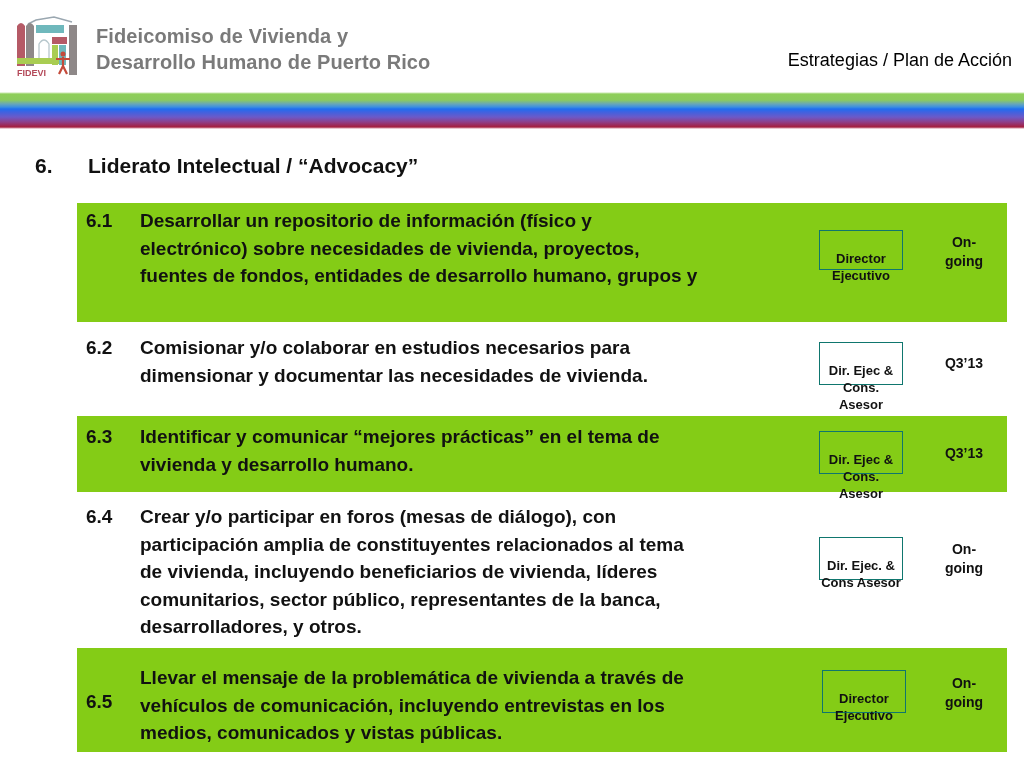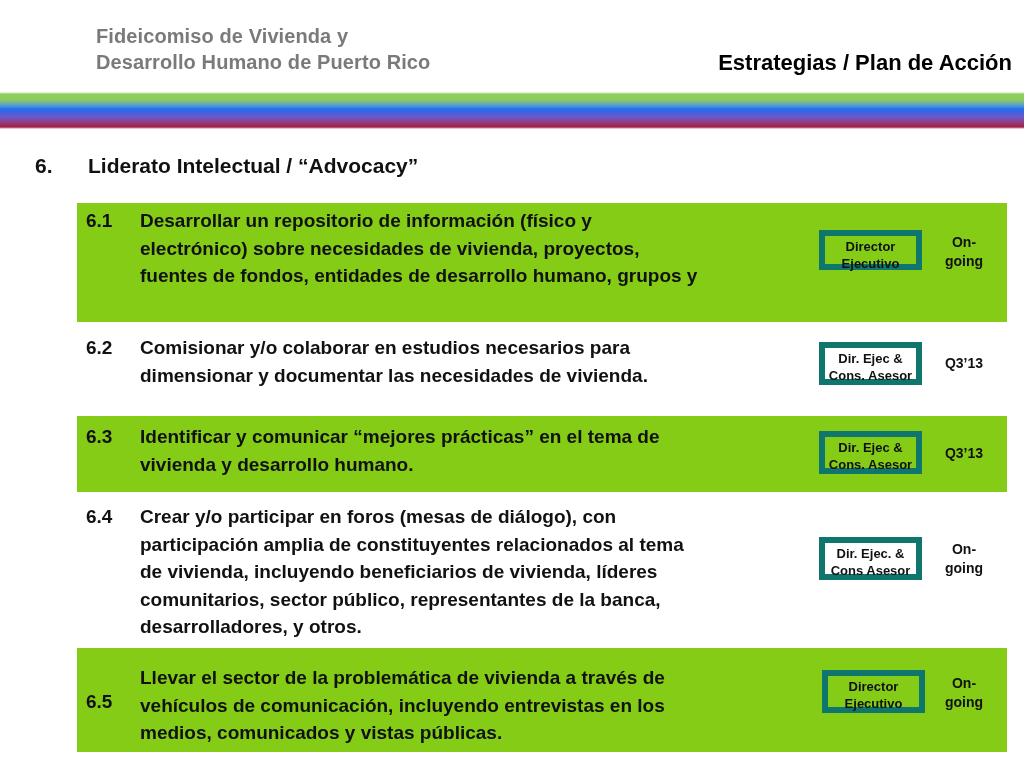--- a/index.html
+++ b/index.html
@@ -3,21 +3,21 @@
 <meta charset="utf-8">
 <style>
   * { box-sizing: border-box; margin: 0; padding: 0; }
   html, body { width: 1024px; height: 768px; background: #ffffff; overflow: hidden; }
   body { position: relative; font-family: "Liberation Sans", sans-serif; color: #111; }
 
   .header { position: absolute; left: 0; top: 0; width: 1024px; height: 92px; background: #ffffff; }
   .logo { position: absolute; left: 14px; top: 14px; width: 70px; height: 66px; }
   .org-name { position: absolute; left: 96px; top: 23px; font-size: 20px; line-height: 26px; color: #7a7a7a; font-weight: bold; letter-spacing: 0.1px; }
   .org-name span { display: block; }
-  .page-heading { position: absolute; right: 12px; top: 50px; font-size: 22px; font-weight: bold; color: #000; }
+  .page-heading { position: absolute; right: 12px; top: 50px; font-size: 18px; font-weight: normal; color: #000; }
 
   .stripe { position: absolute; left: 0; top: 92px; width: 1024px; height: 37px;
     background: linear-gradient(to bottom,
       #ffffff 0px,
       #8fcf5a 2px,
       #8ccb5e 8px,
       #67a7b9 12px,
       #3d8fe0 15px,
       #1f6ef0 17px,
       #3f62e0 20px,
@@ -26,27 +26,55 @@
       #a41e3e 35px,
       #ffffff 37px); }
 
   .section-title { position: absolute; left: 35px; top: 154px; font-size: 21px; font-weight: bold; color: #111; }
   .section-title .num { display: inline-block; width: 53px; }
 
   .row { position: absolute; left: 77px; width: 930px; }
   .row.shaded { background: #84cc16; }
   .row .idx { position: absolute; left: 9px; font-size: 19px; font-weight: bold; line-height: 27.5px; }
   .row .text { position: absolute; left: 63px; width: 680px; font-size: 19px; font-weight: bold; line-height: 27.5px; color: #111; }
-  .owner { position: absolute; left: 742px; width: 103px; height: 40px; border: 6px solid #0f766e; font-size: 13px; font-weight: bold; line-height: 17px; text-align: center; padding-top: 2px; color: #111; }
+  .owner { position: absolute; left: 742px; width: 84px; height: 40px; border: 1px solid #0f766e; font-size: 13px; font-weight: bold; line-height: 17px; text-align: center; padding-top: 19px; color: #111; }
   .timing { position: absolute; left: 856px; width: 62px; font-size: 14px; font-weight: bold; line-height: 19px; text-align: center; color: #111; }
 </style>
 </head>
 <body>
 
 <div class="header">
+  <div class="logo">
+    <svg width="70" height="66" viewBox="0 0 70 66">
+
+      <polyline points="14,10 22,6 40,3 58,8" fill="none" stroke="#9aa7b0" stroke-width="1.5"></polyline>
+
+      <path d="M3,52 L3,12 Q7,6 11,12 L11,52 Z" fill="#b55a66"></path>
+
+      <path d="M12,52 L12,12 Q16,6 20,12 L20,52 Z" fill="#8e8888"></path>
+
+      <rect x="22" y="11" width="28" height="8" fill="#6fb8bc"></rect>
+
+      <path d="M25,50 L25,30 Q30,22 35,30 L35,50" fill="none" stroke="#b7c7cc" stroke-width="1.3"></path>
+
+      <rect x="38" y="23" width="15" height="7" fill="#b55a66"></rect>
+
+      <rect x="45" y="31" width="7" height="20" fill="#6fb8bc"></rect>
+
+      <rect x="38" y="31" width="6" height="20" fill="#a9cd52"></rect>
+
+      <rect x="55" y="11" width="8" height="50" fill="#8e8888"></rect>
+
+      <rect x="3" y="44" width="42" height="6" fill="#a9cd52"></rect>
+
+      <circle cx="49" cy="40" r="2.5" fill="#c44a3a"></circle>
+      <path d="M42,45 L56,45 M49,43 L49,52 M49,52 L45,60 M49,52 L53,60" stroke="#c44a3a" stroke-width="2.2" fill="none"></path>
+      <text x="3" y="62" font-family="Liberation Sans, sans-serif" font-size="9" fill="#b44a5a" font-weight="bold">FIDEVI</text>
+    </svg>
+  </div>
   <div class="org-name">
     <span>Fideicomiso de Vivienda y</span>
     <span>Desarrollo Humano de Puerto Rico</span>
   </div>
   <div class="page-heading">Estrategias / Plan de Acción</div>
 </div>
 
 <div class="stripe"></div>
 
 <div class="section-title">
@@ -115,21 +143,21 @@
   </div>
   <div class="timing" style="top:42px;">
     <div>On-</div>
     <div>going</div>
   </div>
 </div>
 
 <div class="row shaded" style="top:648px; height:104px;">
   <div class="idx" style="top:16px;margin-top:24px;">6.5</div>
   <div class="text" style="top:16px;">
-    <div>Llevar el sector de la problemática de vivienda a través de</div>
+    <div>Llevar el mensaje de la problemática de vivienda a través de</div>
     <div>vehículos de comunicación, incluyendo entrevistas en los</div>
     <div>medios, comunicados y vistas públicas.</div>
   </div>
   <div class="owner" style="left:745px; top:22px; height:43px;">
     <div>Director</div>
     <div>Ejecutivo</div>
   </div>
   <div class="timing" style="top:26px;">
     <div>On-</div>
     <div>going</div>

